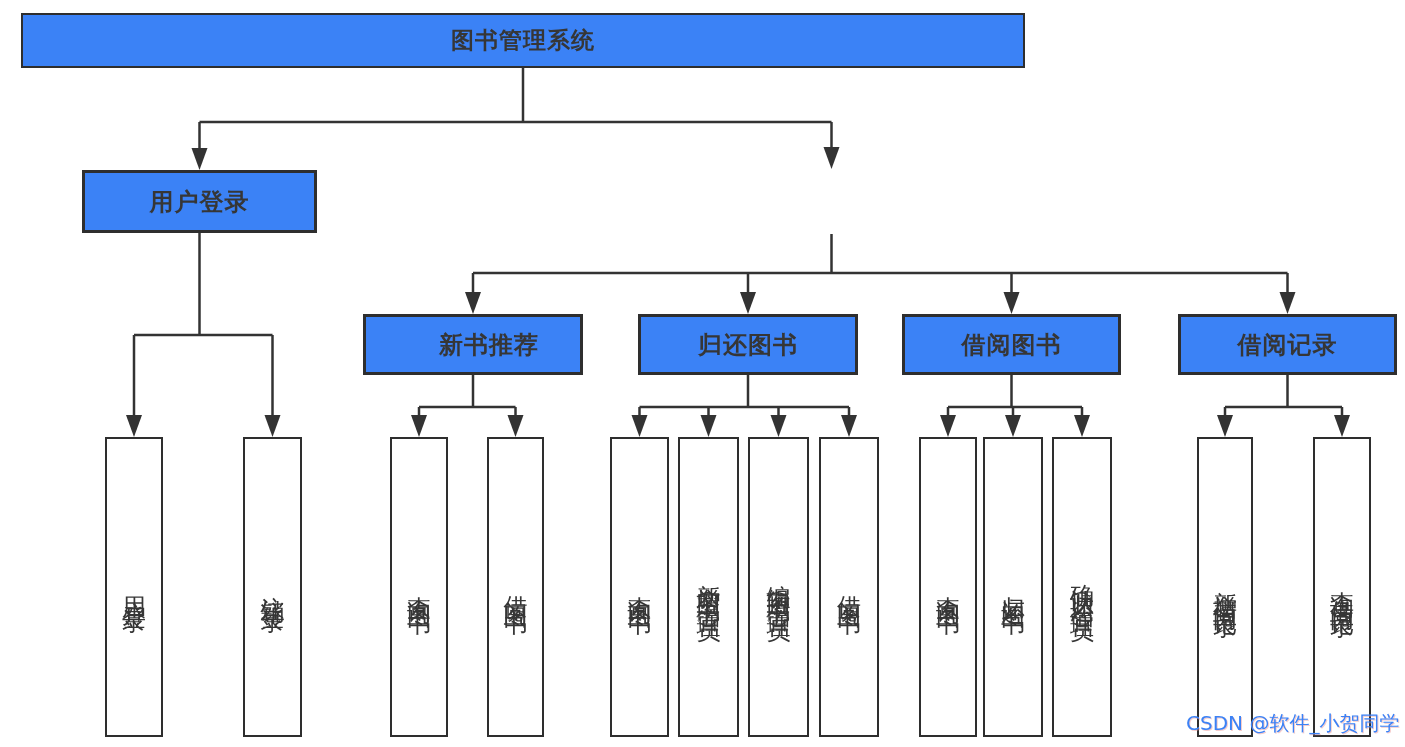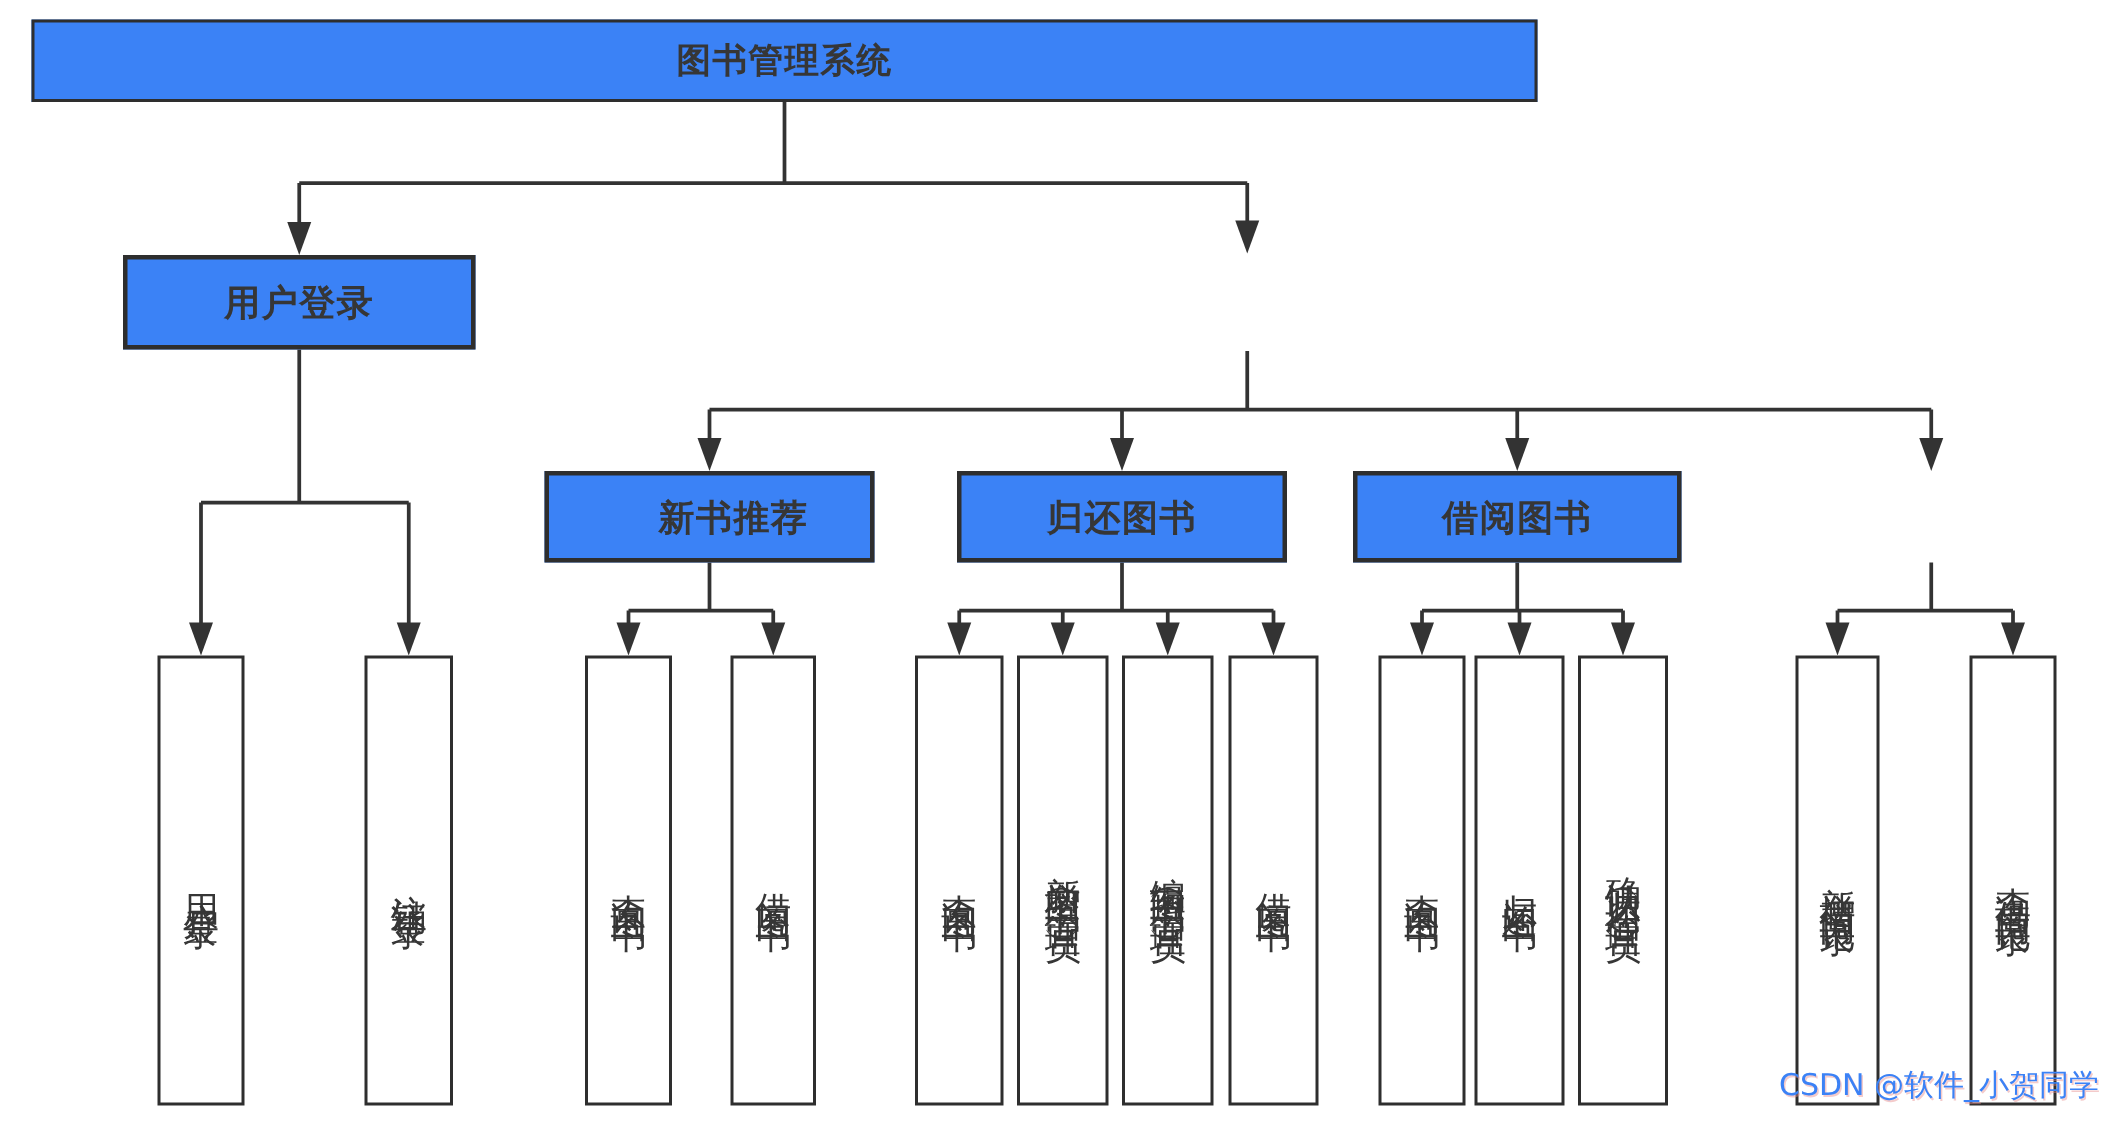--- a/index.html
+++ b/index.html
@@ -144,20 +144,23 @@
 
   <div class="box" style="left:363px; top:314px; width:220px; height:61px;padding-left:32px;">
     <span>新书推荐</span>
   </div>
   <div class="box" style="left:638px; top:314px; width:220px; height:61px;">
     <span>归还图书</span>
   </div>
   <div class="box" style="left:902px; top:314px; width:219px; height:61px;">
     <span>借阅图书</span>
   </div>
+  <div class="box" style="left:1178px; top:314px; width:219px; height:61px;">
+    <span>借阅记录</span>
+  </div>
 
   <div class="leaf" style="left:105px; width:58px;">
     <span class="vtext">用户登录</span>
   </div>
   <div class="leaf" style="left:243px; width:59px;">
     <span class="vtext">注销登录</span>
   </div>
   <div class="leaf" style="left:390px; width:58px;">
     <span class="vtext">查询图书</span>
   </div>

